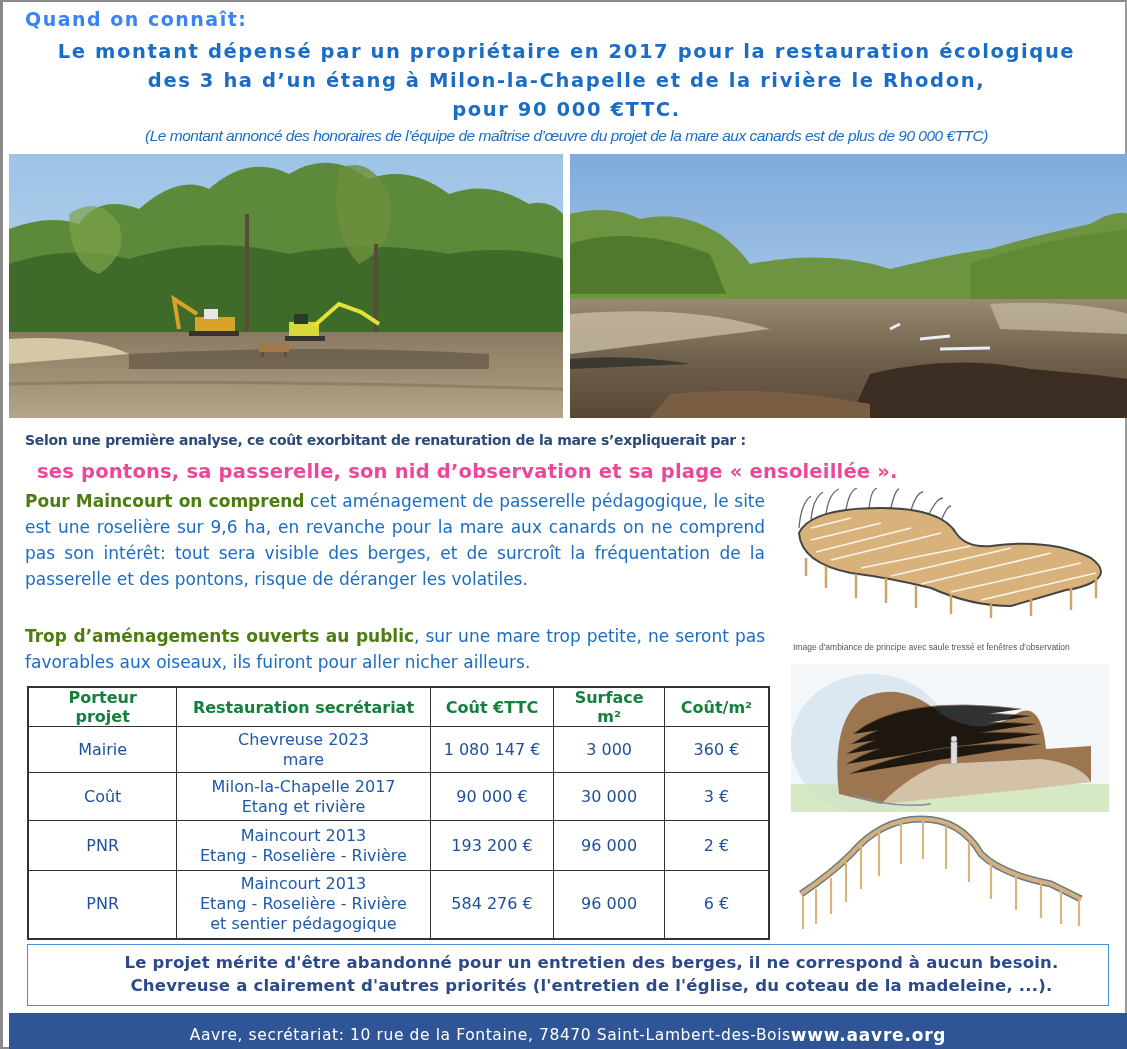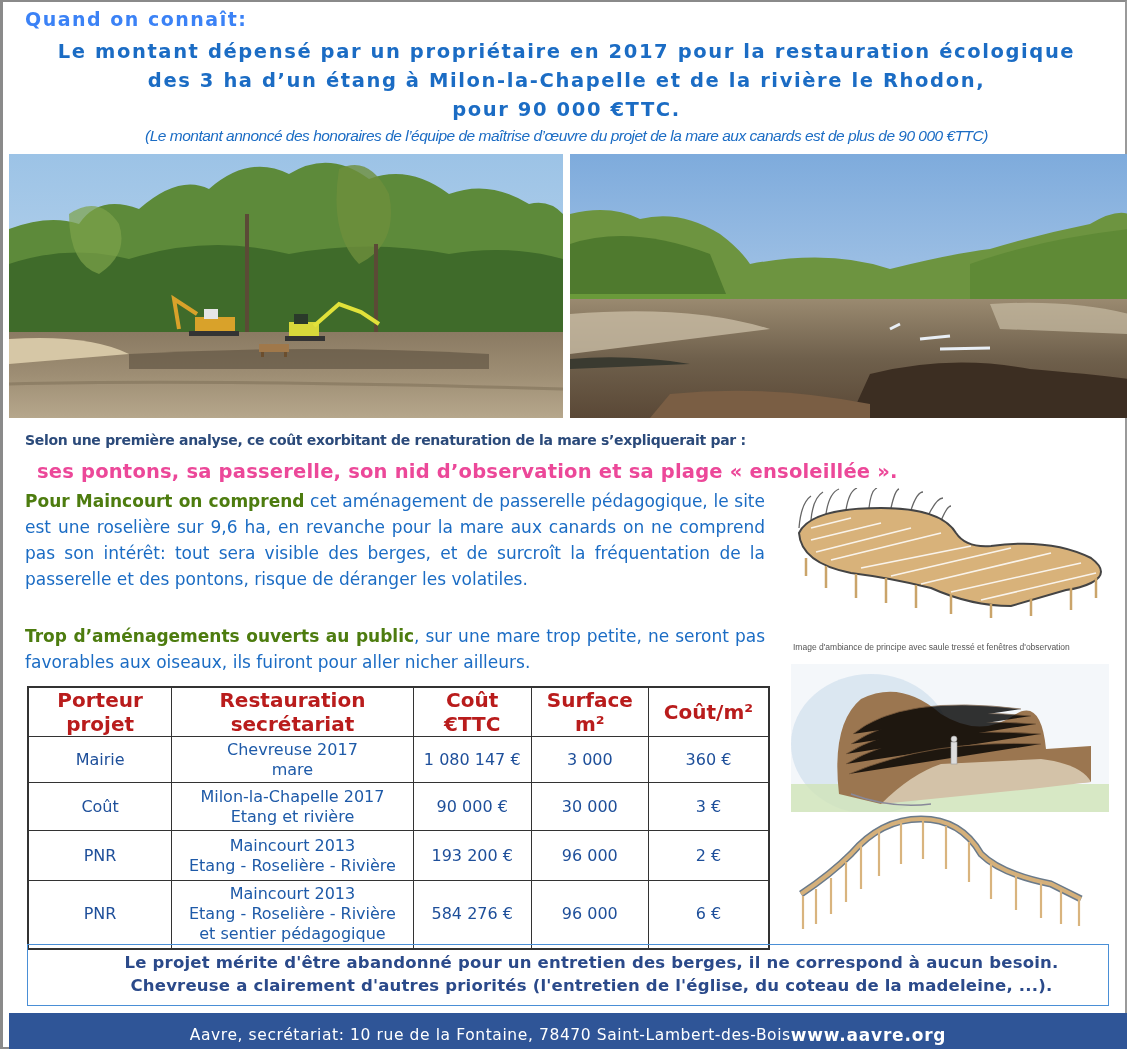--- a/index.html
+++ b/index.html
@@ -36,21 +36,21 @@
     .para1 { top: 486px; }
     .para2 { top: 621px; }
 
     
     table.costs {
       position: absolute; left: 24px; top: 684px; width: 743px;
       border-collapse: collapse; font-size: 16px; color: #1e4f9a;
       border: 2px solid #333;
     }
     table.costs th, table.costs td { border: 1.5px solid #333; text-align: center; vertical-align: middle; }
-    table.costs th { font-weight: bold; color: #b91c1c; height: 30px; font-size: 20px; padding: 0 15px; }
+    table.costs th { font-weight: bold; color: #15803d; height: 30px; font-size: 16px; padding: 0 15px; }
     table.costs td { line-height: 20px; padding: 2px 4px; }
     table.costs td.desc { color: #1e5aa8; }
     .c1 { width: 148px; } .c2 { width: 252px; } .c3 { width: 123px; } .c4 { width: 110px; } .c5 { width: 104px; }
 
     
     .ill { left: 788px; }
     .ill1 { top: 486px; width: 322px; height: 130px; }
     .ill-caption { left: 790px; top: 640px; width: 330px; font-family: "Liberation Sans", sans-serif; font-size: 8.5px; color: #555; }
     .ill2 { top: 662px; width: 318px; height: 148px; }
     .ill3 { top: 812px; width: 300px; height: 118px; }
@@ -254,21 +254,21 @@
         <th class="c2">Restauration secrétariat</th>
         <th class="c3">Coût €TTC</th>
         <th class="c4">Surface m²</th>
         <th class="c5">Coût/m²</th>
       </tr>
     </thead>
     <tbody>
       <tr style="height:46px">
         <td>Mairie</td>
         <td class="desc">
-            <div>Chevreuse 2017</div>
+            <div>Chevreuse 2023</div>
             <div>mare</div>
           </td>
         <td>1 080 147 €</td>
         <td>3 000</td>
         <td>360 €</td>
       </tr>
       <tr style="height:48px">
         <td>Coût</td>
         <td class="desc">
             <div>Milon-la-Chapelle 2017</div>

